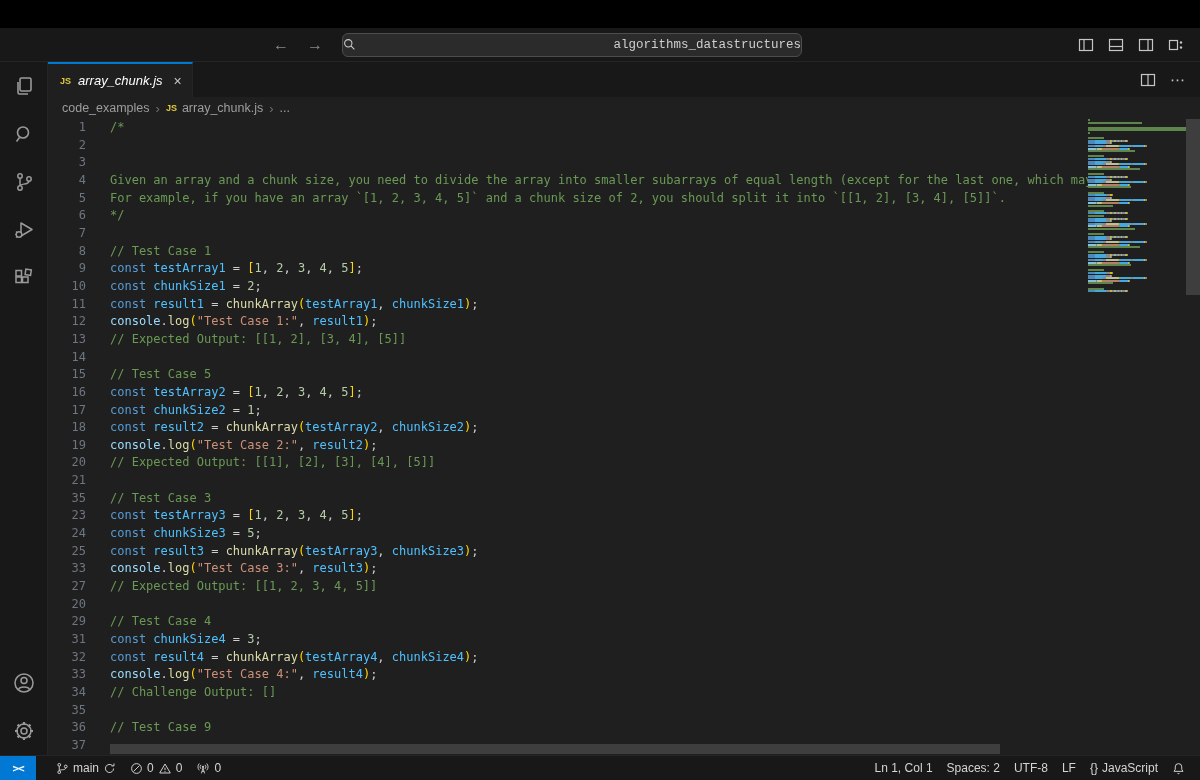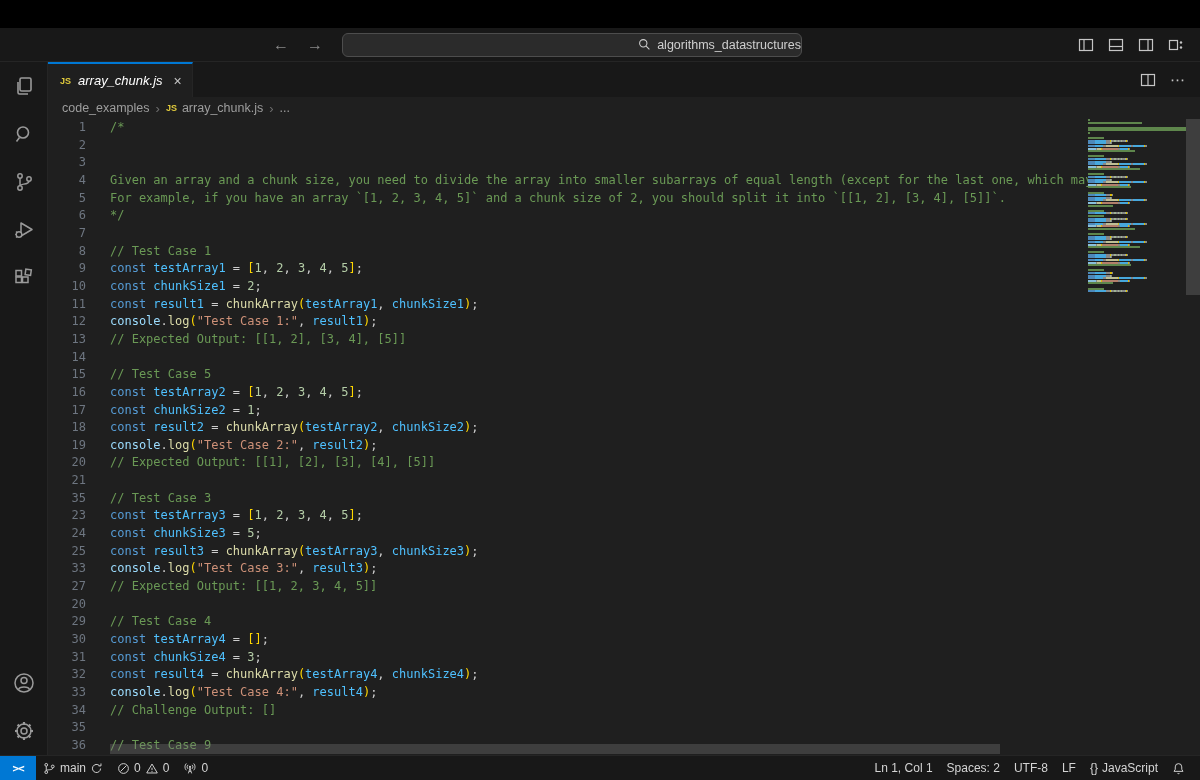--- a/index.html
+++ b/index.html
@@ -11,21 +11,21 @@
   .top-strip { height:28px; background:#000; }
 
   
   .titlebar { height:34px; background:var(--bg_dark); display:flex; align-items:center;
     border-bottom:1px solid #252525; }
   .titlebar .spacer-l { flex:1 1 auto; }
   .titlebar .spacer-r { flex:1 1 auto; }
   .nav-arrow { color:#8a8a8a; font-size:16px; padding:0 9px; cursor:default; }
   .command-center { width:460px; height:24px; margin-left:10px; background:#2b2b2b;
     border:1px solid #4d4d4d; border-radius:6px; color:#cfcfcf; font-size:12.5px;
-    display:flex; align-items:center; justify-content:flex-end; gap:6px; }
+    display:flex; align-items:center; justify-content:space-between; gap:6px;font-family:Liberation Mono, monospace; }
   .tb-icons { display:flex; align-items:center; gap:14px; padding-right:16px; margin-left:12px; }
   .tb-icons svg { display:block; }
 
   
   .main { display:flex; height:693px; }
 
   
   .activitybar { width:48px; background:var(--bg_dark); display:flex; flex-direction:column;
     align-items:center; border-right:1px solid #252525; }
   .ab-item { width:48px; height:48px; display:flex; align-items:center; justify-content:center; }
@@ -75,21 +75,21 @@
   .hscrollbar { position:absolute; left:62px; bottom:1px; width:890px; height:10px;
     background:rgba(121,121,121,0.35); }
 
   
   .statusbar { height:25px; background:var(--bg_dark); border-top:1px solid #252525;
     display:flex; align-items:stretch; color:var(--status_fg); font-size:12px; }
   .sb-remote { width:36px; background:var(--remote_bg); color:#fff; display:flex;
     align-items:center; justify-content:center; font-weight:bold; font-size:11px;
     letter-spacing:-1px; font-family:"DejaVu Sans Mono", monospace; }
   .sb-item { display:flex; align-items:center; gap:4px; padding:0 7px; }
-  .sb-left { display:flex; align-items:stretch; }
+  .sb-left { display:flex; align-items:stretch;margin-left:13px; }
   .sb-right { margin-left:auto; display:flex; align-items:stretch; padding-right:8px; }
   .sb-item svg { display:block; }
 </style>
 </head>
 <body>
 
 <div class="window">
 
   <div class="top-strip"></div>
 
@@ -244,21 +244,20 @@
             <div class="code-line"><span class="ln">20</span><span class="code-text"><span class="tk-cm">// Expected Output: [[1], [2], [3], [4], [5]]</span></span></div>
             <div class="code-line"><span class="ln">21</span><span class="code-text"></span></div>
             <div class="code-line"><span class="ln">35</span><span class="code-text"><span class="tk-cm">// Test Case 3</span></span></div>
             <div class="code-line"><span class="ln">23</span><span class="code-text"><span class="tk-kw">const </span><span class="tk-vr">testArray3</span><span class="tk-pn"> = </span><span class="tk-br">[</span><span class="tk-nm">1</span><span class="tk-pn">, </span><span class="tk-nm">2</span><span class="tk-pn">, </span><span class="tk-nm">3</span><span class="tk-pn">, </span><span class="tk-nm">4</span><span class="tk-pn">, </span><span class="tk-nm">5</span><span class="tk-br">]</span><span class="tk-pn">;</span></span></div>
             <div class="code-line"><span class="ln">24</span><span class="code-text"><span class="tk-kw">const </span><span class="tk-vr">chunkSize3</span><span class="tk-pn"> = </span><span class="tk-nm">5</span><span class="tk-pn">;</span></span></div>
             <div class="code-line"><span class="ln">25</span><span class="code-text"><span class="tk-kw">const </span><span class="tk-vr">result3</span><span class="tk-pn"> = </span><span class="tk-fn">chunkArray</span><span class="tk-br">(</span><span class="tk-vr">testArray3</span><span class="tk-pn">, </span><span class="tk-vr">chunkSize3</span><span class="tk-br">)</span><span class="tk-pn">;</span></span></div>
             <div class="code-line"><span class="ln">33</span><span class="code-text"><span class="tk-pr">console</span><span class="tk-pn">.</span><span class="tk-fn">log</span><span class="tk-br">(</span><span class="tk-st">"Test Case 3:"</span><span class="tk-pn">, </span><span class="tk-vr">result3</span><span class="tk-br">)</span><span class="tk-pn">;</span></span></div>
             <div class="code-line"><span class="ln">27</span><span class="code-text"><span class="tk-cm">// Expected Output: [[1, 2, 3, 4, 5]]</span></span></div>
             <div class="code-line"><span class="ln">20</span><span class="code-text"></span></div>
             <div class="code-line"><span class="ln">29</span><span class="code-text"><span class="tk-cm">// Test Case 4</span></span></div>
-            <div class="code-line"><span class="ln">30</span><span class="code-text"><span class="tk-kw">const </span><span class="tk-vr">testArray4</span><span class="tk-pn"> = </span><span class="tk-br">[]</span><span class="tk-pn">;</span></span></div>
             <div class="code-line"><span class="ln">31</span><span class="code-text"><span class="tk-kw">const </span><span class="tk-vr">chunkSize4</span><span class="tk-pn"> = </span><span class="tk-nm">3</span><span class="tk-pn">;</span></span></div>
             <div class="code-line"><span class="ln">32</span><span class="code-text"><span class="tk-kw">const </span><span class="tk-vr">result4</span><span class="tk-pn"> = </span><span class="tk-fn">chunkArray</span><span class="tk-br">(</span><span class="tk-vr">testArray4</span><span class="tk-pn">, </span><span class="tk-vr">chunkSize4</span><span class="tk-br">)</span><span class="tk-pn">;</span></span></div>
             <div class="code-line"><span class="ln">33</span><span class="code-text"><span class="tk-pr">console</span><span class="tk-pn">.</span><span class="tk-fn">log</span><span class="tk-br">(</span><span class="tk-st">"Test Case 4:"</span><span class="tk-pn">, </span><span class="tk-vr">result4</span><span class="tk-br">)</span><span class="tk-pn">;</span></span></div>
             <div class="code-line"><span class="ln">34</span><span class="code-text"><span class="tk-cm">// Challenge Output: []</span></span></div>
             <div class="code-line"><span class="ln">35</span><span class="code-text"></span></div>
             <div class="code-line"><span class="ln">36</span><span class="code-text"><span class="tk-cm">// Test Case 9</span></span></div>
             <div class="code-line"><span class="ln">37</span><span class="code-text"></span></div>
           </div>
         <div class="minimap" id="minimap-content">
             <div class="mm-line"><span class="mm-seg mm-cm" style="width: 2.3px;"></span></div>

